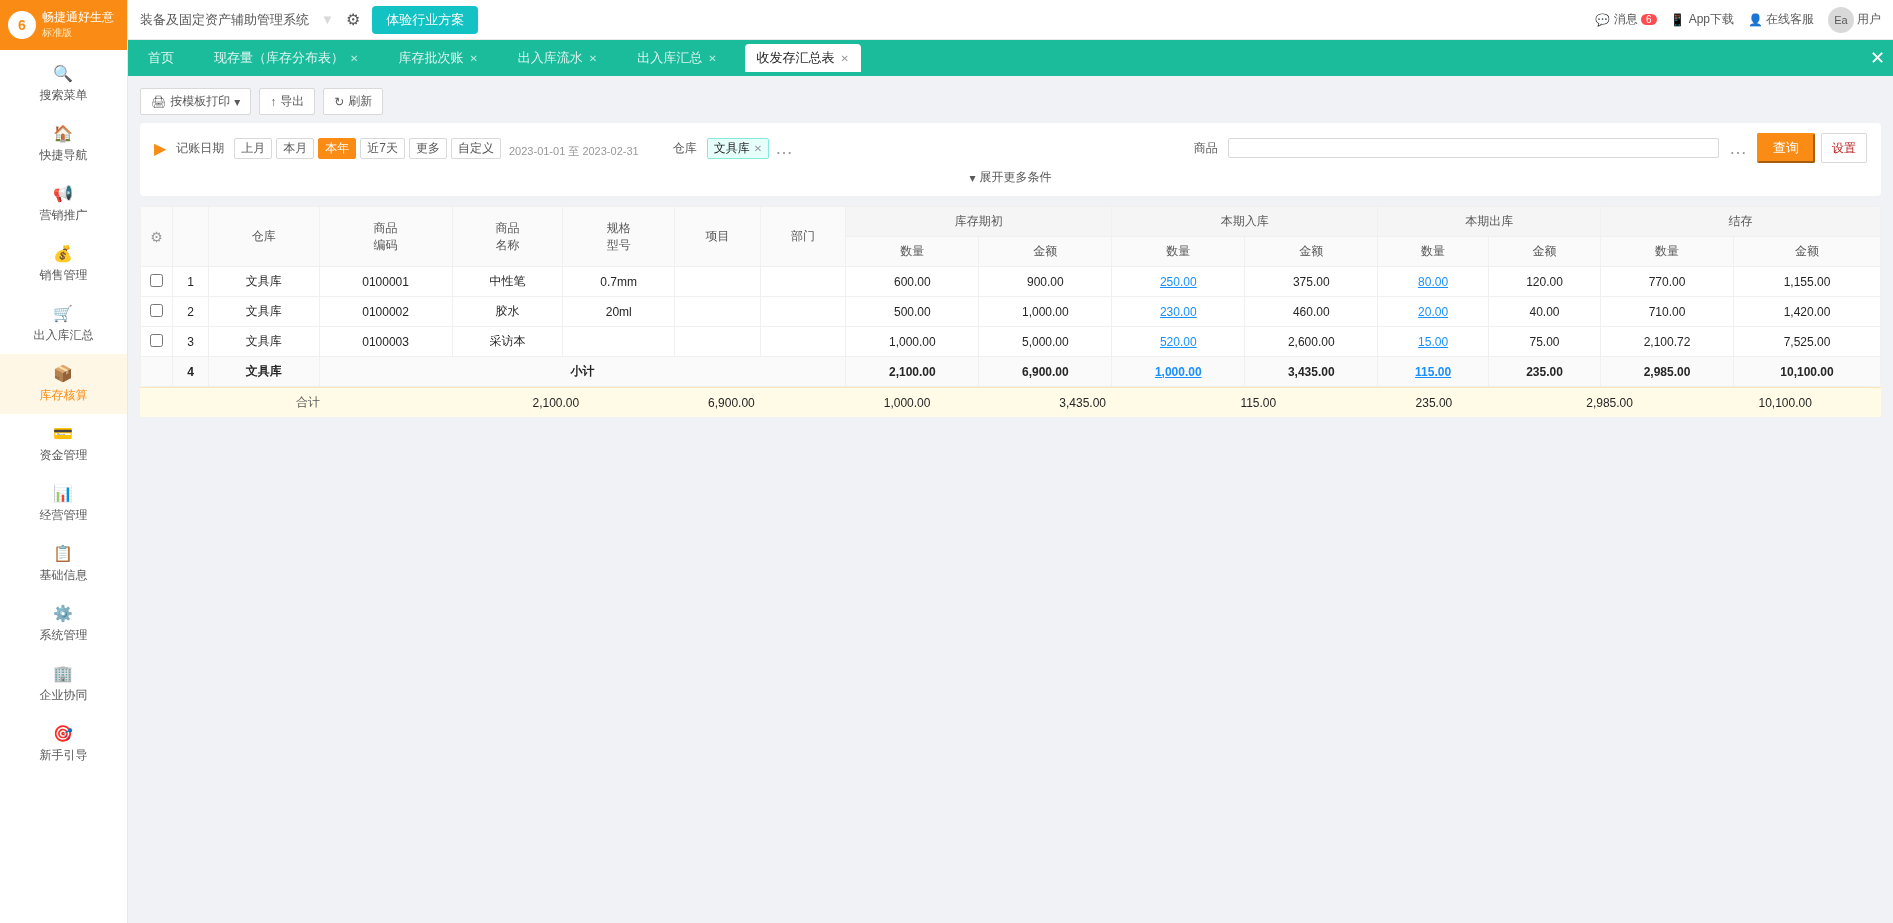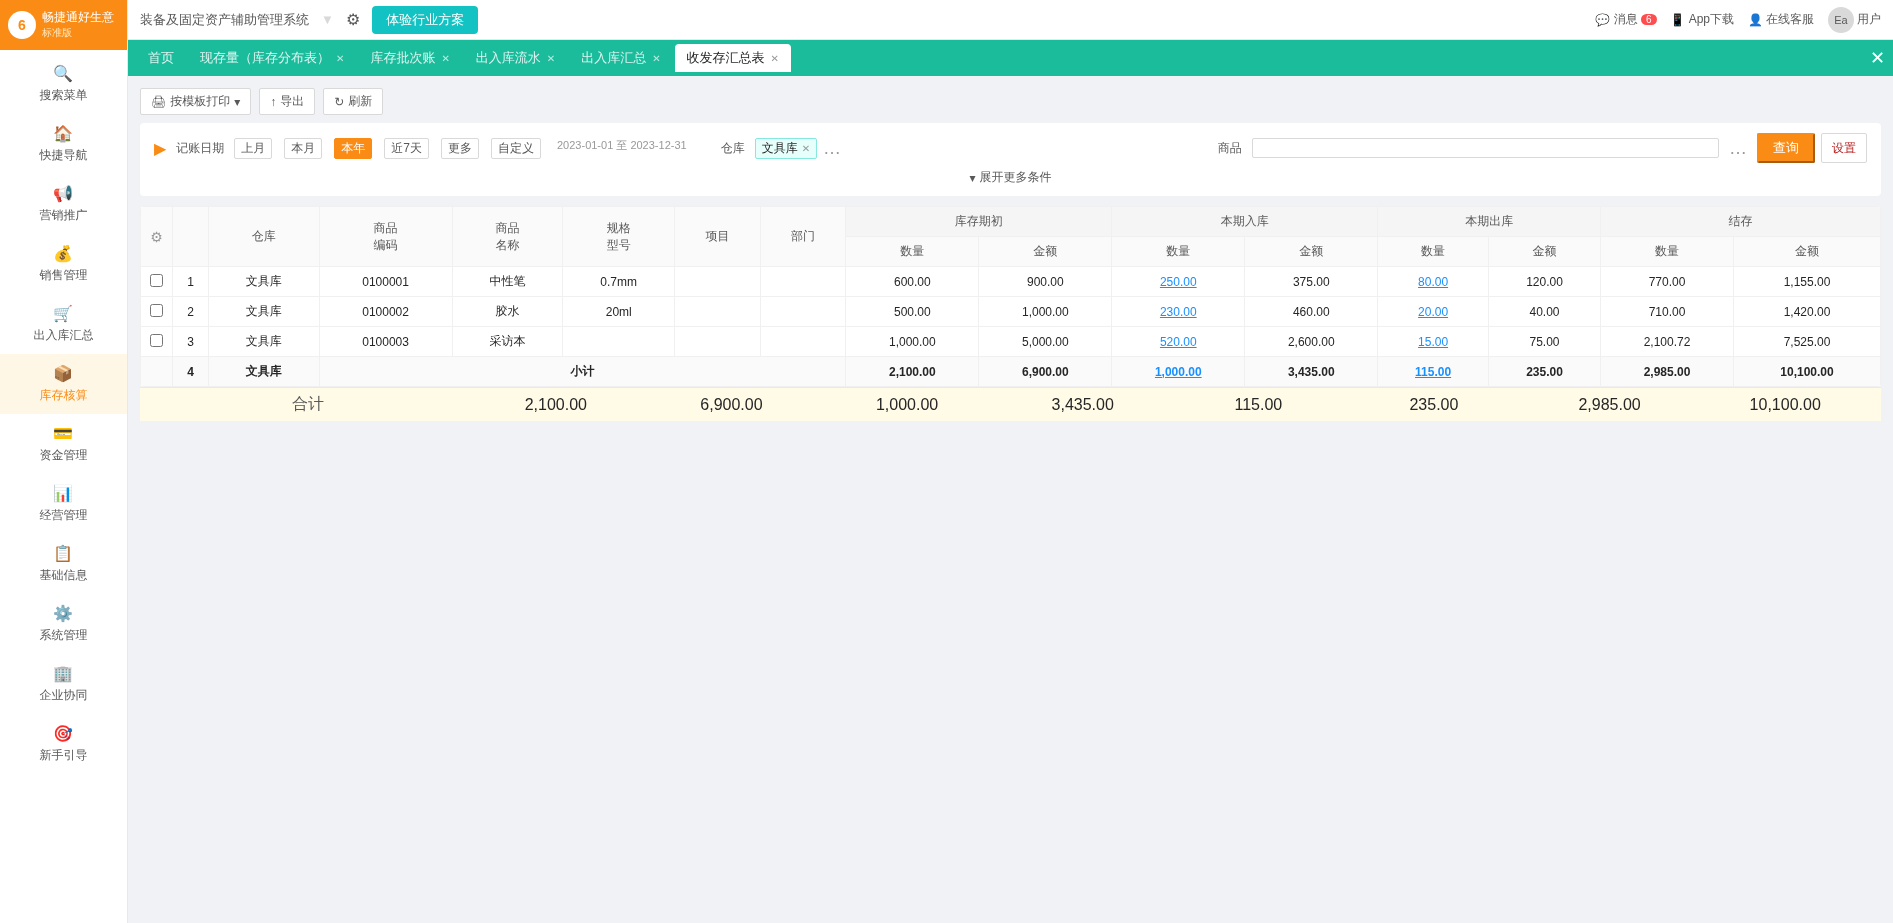--- a/index.html
+++ b/index.html
@@ -22,37 +22,37 @@
     
     .topbar { background: #fff; height: 40px; display: flex; align-items: center; padding: 0 12px; border-bottom: 1px solid #e8e8e8; gap: 12px; }
     .topbar-btn { background: #13c2c2; color: #fff; border: none; padding: 5px 14px; border-radius: 4px; cursor: pointer; font-size: 13px; }
     .topbar-actions { display: flex; align-items: center; gap: 14px; color: #595959; font-size: 12px; }
     .topbar-action-item { display: flex; align-items: center; gap: 3px; cursor: pointer; }
     .badge { background: #ff4d4f; color: #fff; border-radius: 10px; font-size: 10px; padding: 0 4px; min-width: 16px; text-align: center; }
     .user-avatar { width: 26px; height: 26px; background: #d9d9d9; border-radius: 50%; display: flex; align-items: center; justify-content: center; font-size: 11px; color: #595959; }
     .gear-icon { cursor: pointer; color: #595959; font-size: 16px; }
 
     
-    .tabs { background: #1abc9c; display: flex; align-items: center; height: 36px; padding: 0 8px; gap: 2px; }
+    .tabs { background: #1abc9c; display: flex; align-items: center; height: 36px; padding: 0 8px; gap: 16px; }
     .tab { display: flex; align-items: center; padding: 0 12px; height: 28px; border-radius: 4px 4px 0 0; font-size: 13px; cursor: pointer; gap: 6px; color: rgba(255,255,255,0.85); }
     .tab.active { background: #fff; color: #262626; }
     .tab-close { font-size: 10px; color: rgba(255,255,255,0.7); }
     .tab.active .tab-close { color: #999; }
     .tabs-close-all { margin-left: auto; color: #fff; font-size: 18px; cursor: pointer; }
 
     
     .content { flex: 1; overflow-y: auto; background: #f0f2f5; padding: 12px; }
     .page-title { font-size: 15px; font-weight: bold; color: #262626; margin-bottom: 10px; }
 
     
     .filter-bar { background: #fff; border-radius: 4px; padding: 10px 14px; margin-bottom: 10px; }
     .filter-row { display: flex; align-items: center; gap: 10px; margin-bottom: 6px; }
     .filter-arrow { color: #fa8c16; font-size: 16px; cursor: pointer; }
     .filter-label { color: #595959; font-size: 12px; white-space: nowrap; }
-    .filter-date-btns { display: flex; gap: 12px; align-items: flex-start; }
+    .filter-date-btns { display: flex; gap: 4px; align-items: flex-end; }
     .date-btn { padding: 1px 6px; border: 1px solid #d9d9d9; border-radius: 2px; font-size: 12px; cursor: pointer; color: #595959; background: #fff; }
     .date-btn.active { background: #fa8c16; color: #fff; border-color: #fa8c16; }
     .date-range { font-size: 11px; color: #999; margin-left: 4px; }
     .filter-tag-group { display: flex; align-items: center; gap: 6px; flex: 1; }
     .filter-tag { display: flex; align-items: center; background: #e6fffb; border: 1px solid #87e8de; border-radius: 2px; padding: 1px 6px; font-size: 12px; color: #262626; gap: 4px; }
     .filter-tag-close { color: #999; cursor: pointer; font-size: 10px; }
     .filter-more { color: #999; font-size: 18px; cursor: pointer; }
     .filter-goods-label { color: #595959; font-size: 12px; white-space: nowrap; }
     .filter-goods-input { flex: 1; border: 1px solid #d9d9d9; border-radius: 2px; padding: 2px 6px; font-size: 12px; color: #595959; }
     .expand-btn { display: flex; align-items: center; justify-content: center; gap: 4px; font-size: 12px; color: #595959; cursor: pointer; margin-top: 4px; }
@@ -66,21 +66,21 @@
     thead tr th { background: #fafafa; border: 1px solid #f0f0f0; padding: 6px 8px; text-align: center; color: #595959; font-weight: normal; white-space: nowrap; }
     thead tr th.group-header { background: #f5f5f5; font-weight: 500; }
     tbody tr td { border: 1px solid #f0f0f0; padding: 6px 8px; text-align: center; color: #262626; }
     tbody tr.subtotal td { background: #fafafa; font-weight: bold; }
     tbody tr.subtotal td.warehouse { font-weight: bold; }
     .underline { text-decoration: underline; color: #1890ff; cursor: pointer; }
     .col-settings { width: 32px; }
     .settings-icon { font-size: 14px; color: #999; cursor: pointer; }
 
     
-    .total-bar { background: #fffbe6; border-top: 1px solid #ffe7ba; display: flex; align-items: center; padding: 6px 8px; font-size: 16px; }
+    .total-bar { background: #fffbe6; border-top: 1px solid #ffe7ba; display: flex; align-items: center; padding: 6px 8px; font-size: 12px; }
     .total-val { flex: 1; text-align: center; color: #262626; font-weight: 500; }
   </style>
 </head>
 <body>
 
 <div class="sidebar">
   <div class="sidebar-logo">
     <div class="sidebar-logo-icon">
       <span>6</span>
     </div>
@@ -221,21 +221,21 @@
       <div class="filter-row">
         <span class="filter-arrow">▶</span>
         <span class="filter-label">记账日期</span>
         <div class="filter-date-btns">
           <button class="date-btn">上月</button>
           <button class="date-btn">本月</button>
           <button class="date-btn active">本年</button>
           <button class="date-btn">近7天</button>
           <button class="date-btn">更多</button>
           <button class="date-btn">自定义</button>
-          <span class="date-range">2023-01-01 至 2023-12-31</span>
+          <span class="date-range">2023-01-01 至 2023-02-31</span>
         </div>
         <span style="margin-left:24px;" class="filter-label">仓库</span>
         <div class="filter-tag-group">
           <div class="filter-tag">
             <span>文具库</span>
             <span class="filter-tag-close">✕</span>
           </div>
           <span class="filter-more">…</span>
         </div>
         <span class="filter-goods-label">商品</span>

